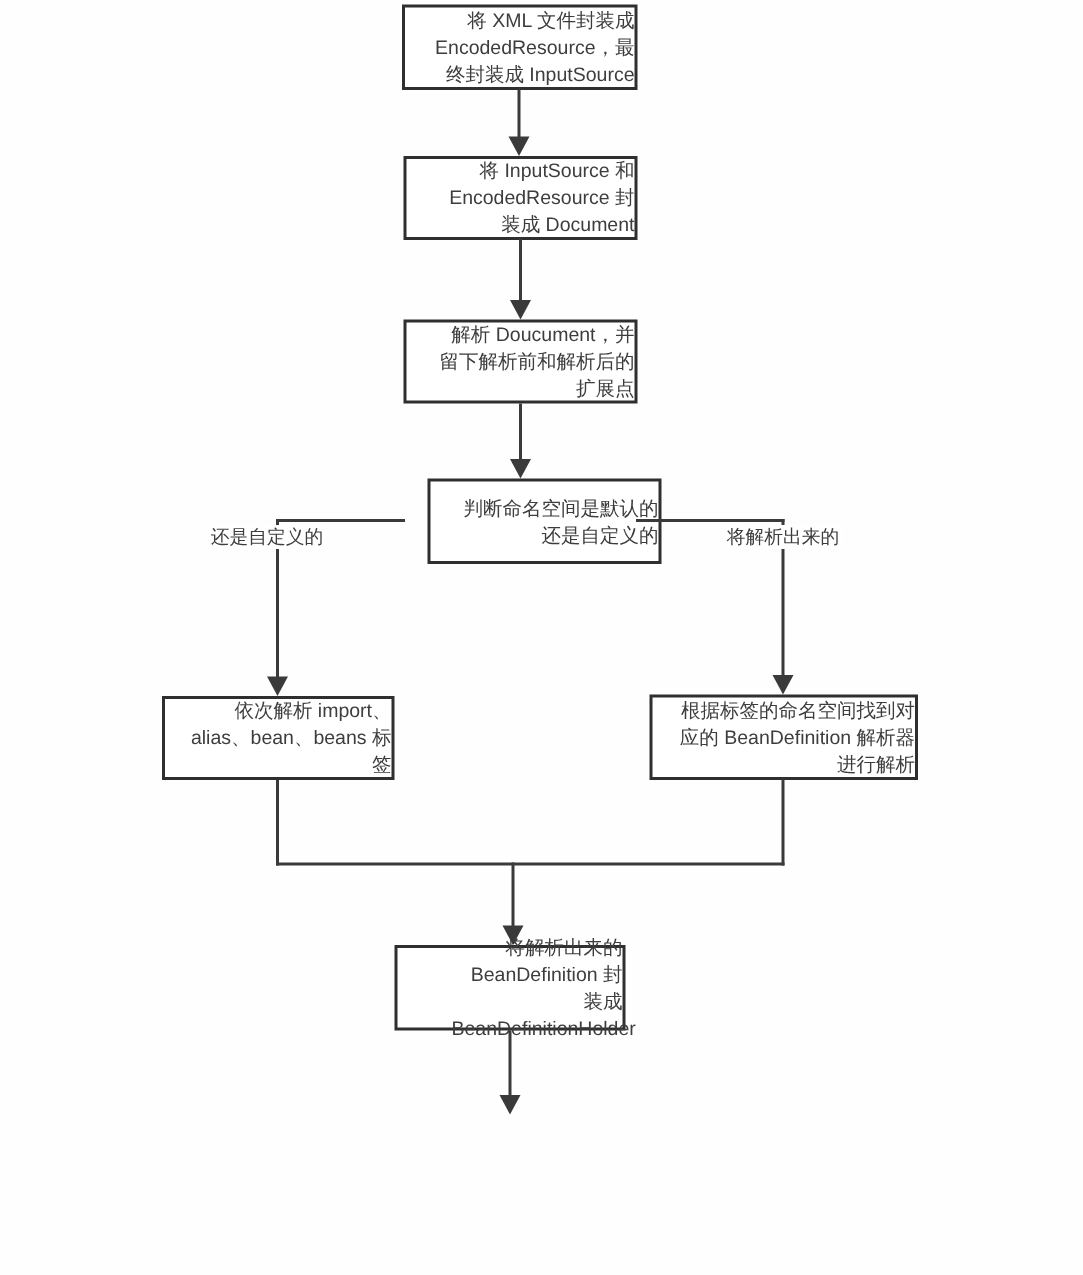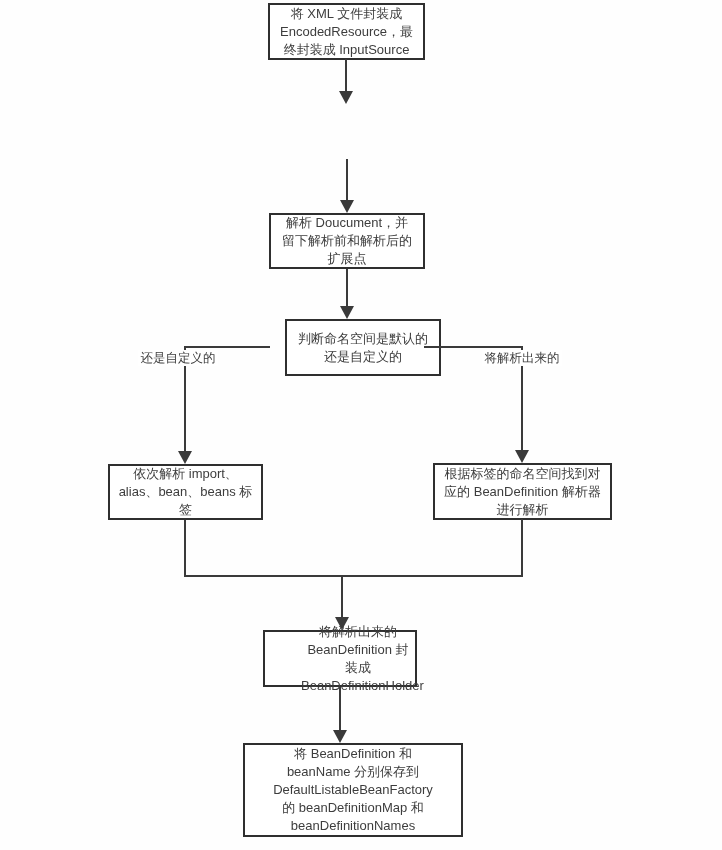--- a/index.html
+++ b/index.html
@@ -31,20 +31,21 @@
     justify-content:center;
     text-align:center;
     color:var(--text);
     font-size:13px;
     line-height:18px;
   }
   .node .txt{
     white-space:pre-line;
     display:block;
     width:100%;
+    text-align:right;
   }
   .vline,.hline{
     position:absolute;
     background:var(--line);
   }
   .vline{width:2px;}
   .hline{height:2px;}
   .arrow-down{
     position:absolute;
     width:0;height:0;
@@ -67,20 +68,25 @@
 <body>
 
 <div class="canvas">
 
   <div class="node" style="left:268px;top:3px;width:157px;height:57px;">
     <span class="txt">将 XML 文件封装成
 EncodedResource，最
 终封装成 InputSource</span>
   </div>
 
+  <div class="node" style="left:269px;top:104px;width:156px;height:56px;">
+    <span class="txt">将 InputSource 和
+EncodedResource 封
+装成 Document</span>
+  </div>
 
   <div class="node" style="left:269px;top:213px;width:156px;height:56px;">
     <span class="txt">解析 Doucument，并
 留下解析前和解析后的
 扩展点</span>
   </div>
 
   <div class="node" style="left:269px;top:319px;width:156px;height:57px;margin-left:16px;">
     <span class="txt">判断命名空间是默认的
 还是自定义的</span>
@@ -97,27 +103,20 @@
 alias、bean、beans 标
 签</span>
   </div>
 
   <div class="node" style="left:263px;top:630px;width:154px;height:57px;padding-left:36px;">
     <span class="txt">将解析出来的
 BeanDefinition 封装成
 BeanDefinitionHolder</span>
   </div>
 
-  <div class="node" style="left:243px;top:743px;width:220px;height:94px;">
-    <span class="txt">将 BeanDefinition 和
-beanName 分别保存到
-DefaultListableBeanFactory
-的 beanDefinitionMap 和
-beanDefinitionNames</span>
-  </div>
 
   <div class="vline" style="left:345px;top:59px;height:34px;"></div>
   <div class="arrow-down" style="left:339px;top:91px;"></div>
 
   <div class="vline" style="left:346px;top:159px;height:43px;"></div>
   <div class="arrow-down" style="left:340px;top:200px;"></div>
 
   <div class="vline" style="left:346px;top:269px;height:39px;"></div>
   <div class="arrow-down" style="left:340px;top:306px;"></div>
 

